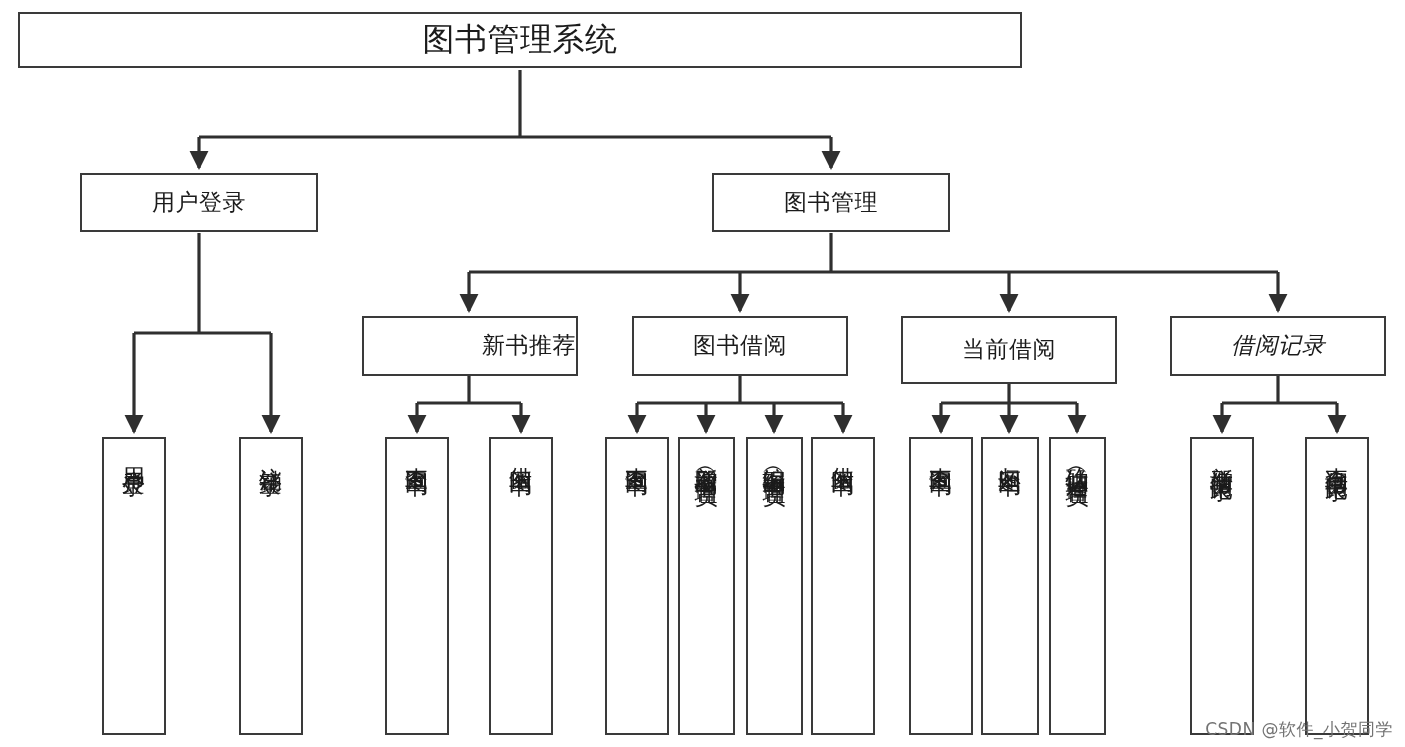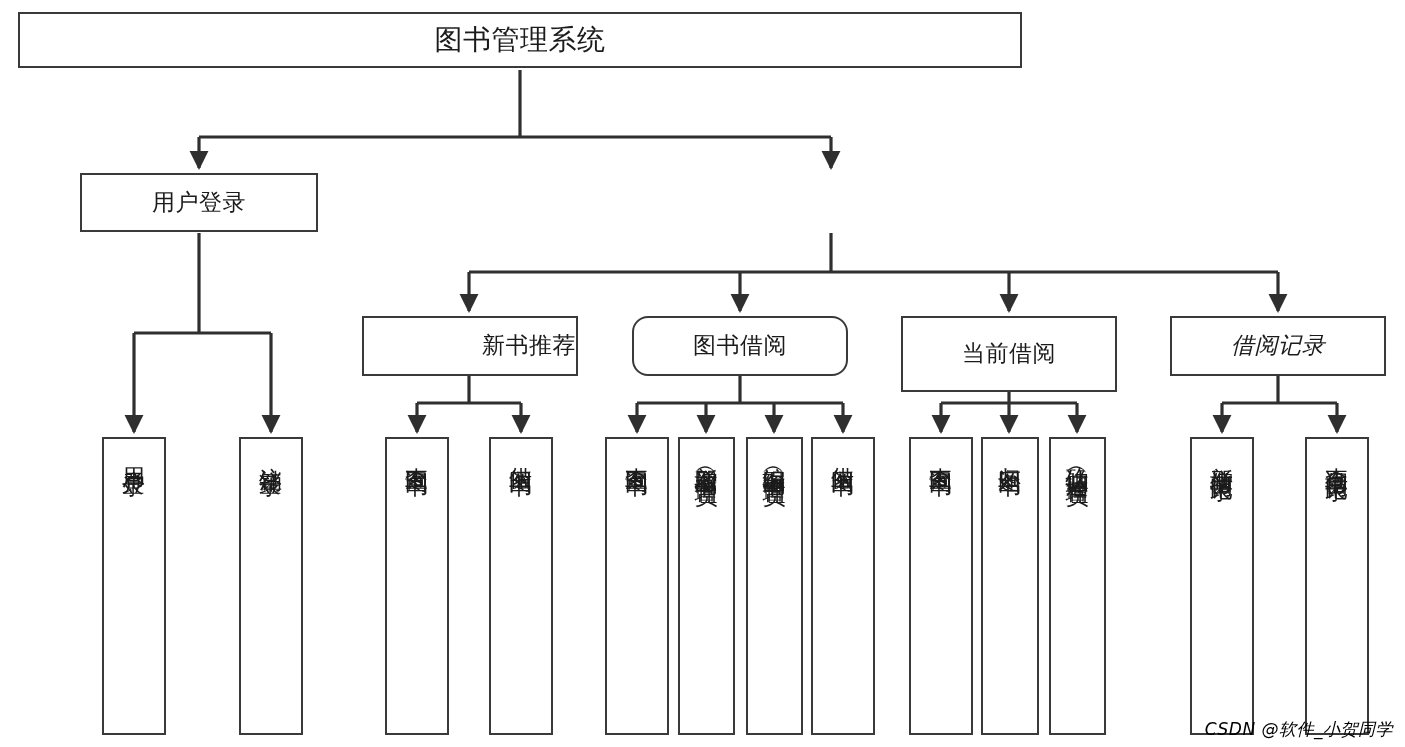--- a/index.html
+++ b/index.html
@@ -38,21 +38,21 @@
   .node-label {
     display: block;
     text-align: center;
     line-height: 1.18;
     letter-spacing: 0.5px;
   }
   .h-node .node-label {
     font-size: 23px;
   }
   .h-node.root .node-label {
-    font-size: 28px;
+    font-size: 32px;
   }
   .v-node {
     align-items: flex-start;
     padding-top: 10px;
   }
   .v-node .node-label {
     writing-mode: vertical-rl;
     text-orientation: upright;
     font-size: 23px;
     line-height: 1.05;
@@ -61,25 +61,24 @@
     white-space: normal;
   }
   .v-node.tall .node-label {
     max-height: 288px;
   }
   #watermark {
     position: absolute;
     right: 12px;
     bottom: 6px;
     font-size: 17px;
-    color: #000000;
+    color: #737373;
     letter-spacing: 0.5px;
     user-select: none;
     pointer-events: none;
-    font-style: italic;
   }
 </style>
 </head>
 <body>
 
 <div id="canvas">
 
   <svg id="wires" viewBox="0 0 1405 747" xmlns="http://www.w3.org/2000/svg">
     <defs>
       <marker id="arrow" viewBox="0 0 10 10" refX="9" refY="5" markerWidth="6" markerHeight="6" orient="auto-start-reverse">
@@ -133,28 +132,31 @@
     </g>
   </svg>
 
   <div class="node h-node root" style="left:18px; top:12px; width:1004px; height:56px;">
     <span class="node-label">图书管理系统</span>
   </div>
 
   <div class="node h-node" style="left:80px; top:173px; width:238px; height:59px;">
     <span class="node-label">用户登录</span>
   </div>
+  <div class="node h-node" style="left:712px; top:173px; width:238px; height:59px;">
+    <span class="node-label">图书管理</span>
+  </div>
 
   <div class="node h-node" style="left:362px; top:316px; width:216px; height:60px;justify-content:flex-end;">
     <span class="node-label">新书推荐</span>
   </div>
-  <div class="node h-node" style="left:632px; top:316px; width:216px; height:60px;border-radius:16px;">
+  <div class="node h-node" style="left:632px; top:316px; width:216px; height:60px;">
     <span class="node-label">图书借阅</span>
   </div>
-  <div class="node h-node" style="left:901px; top:316px; width:216px; height:76px;">
+  <div class="node h-node" style="left:901px; top:316px; width:216px; height:68px;">
     <span class="node-label">当前借阅</span>
   </div>
   <div class="node h-node" style="left:1170px; top:316px; width:216px; height:60px;font-style:italic;">
     <span class="node-label">借阅记录</span>
   </div>
 
   <div class="node v-node" style="left:102px; top:437px; width:64px; height:298px;">
     <span class="node-label">用户登录</span>
   </div>
   <div class="node v-node" style="left:239px; top:437px; width:64px; height:298px;">

